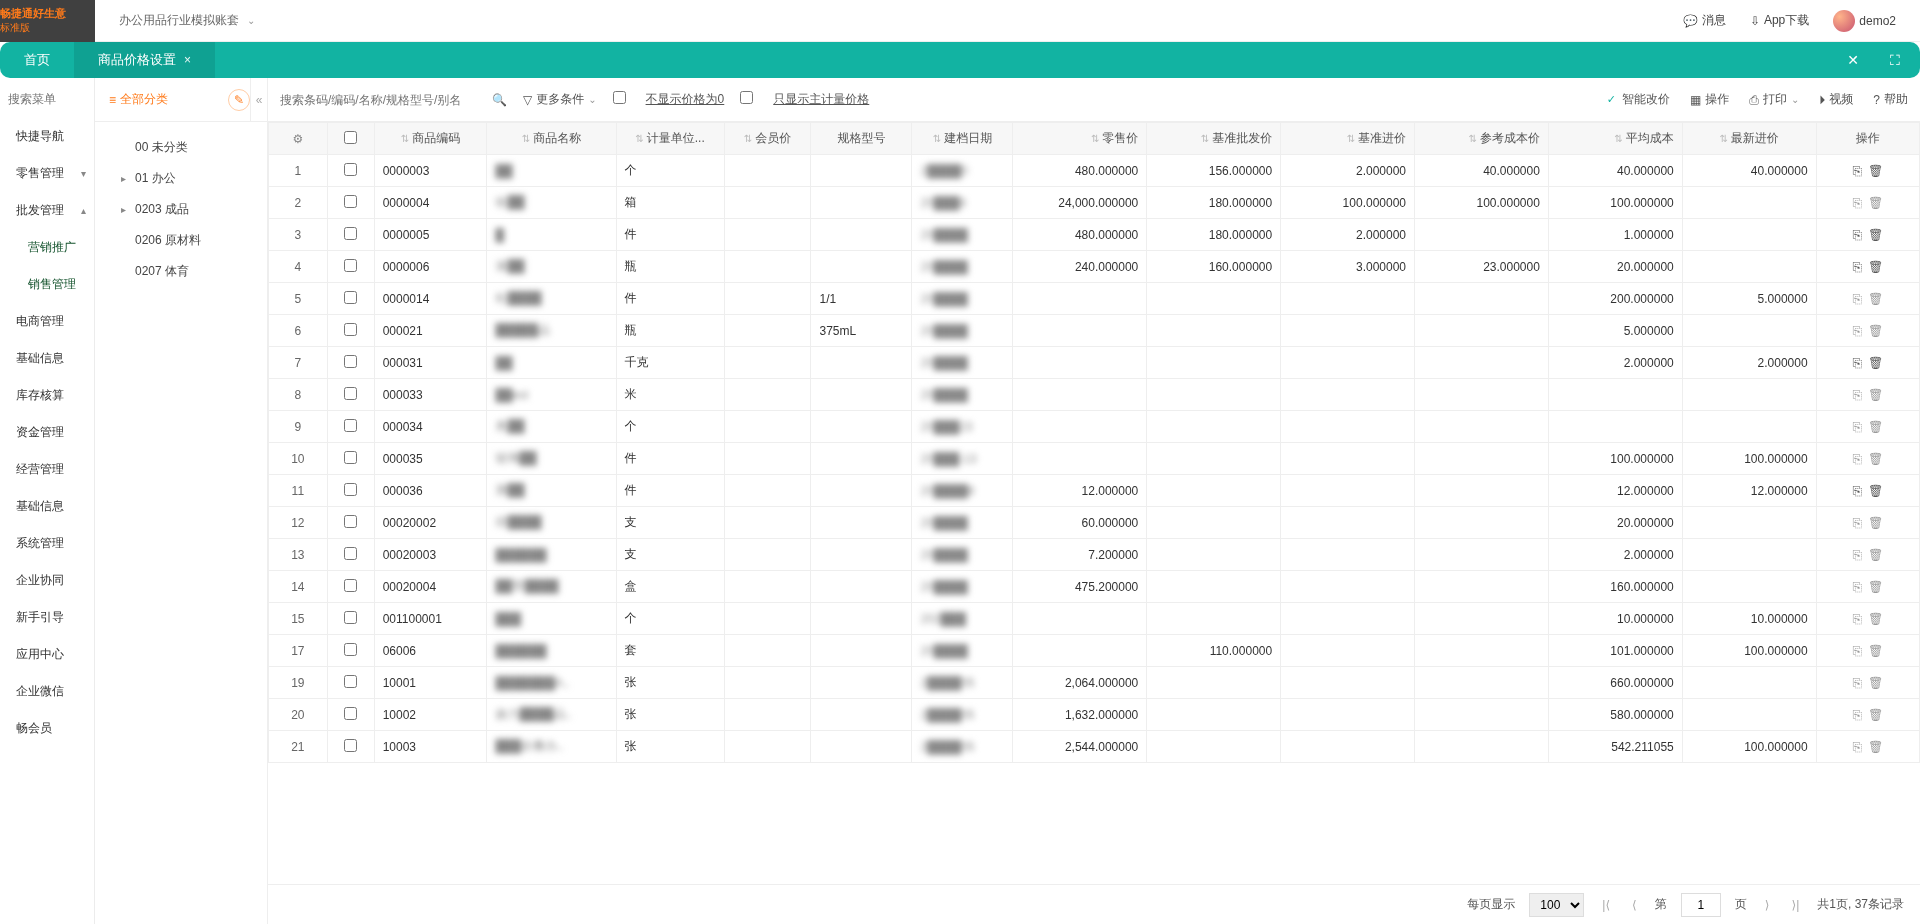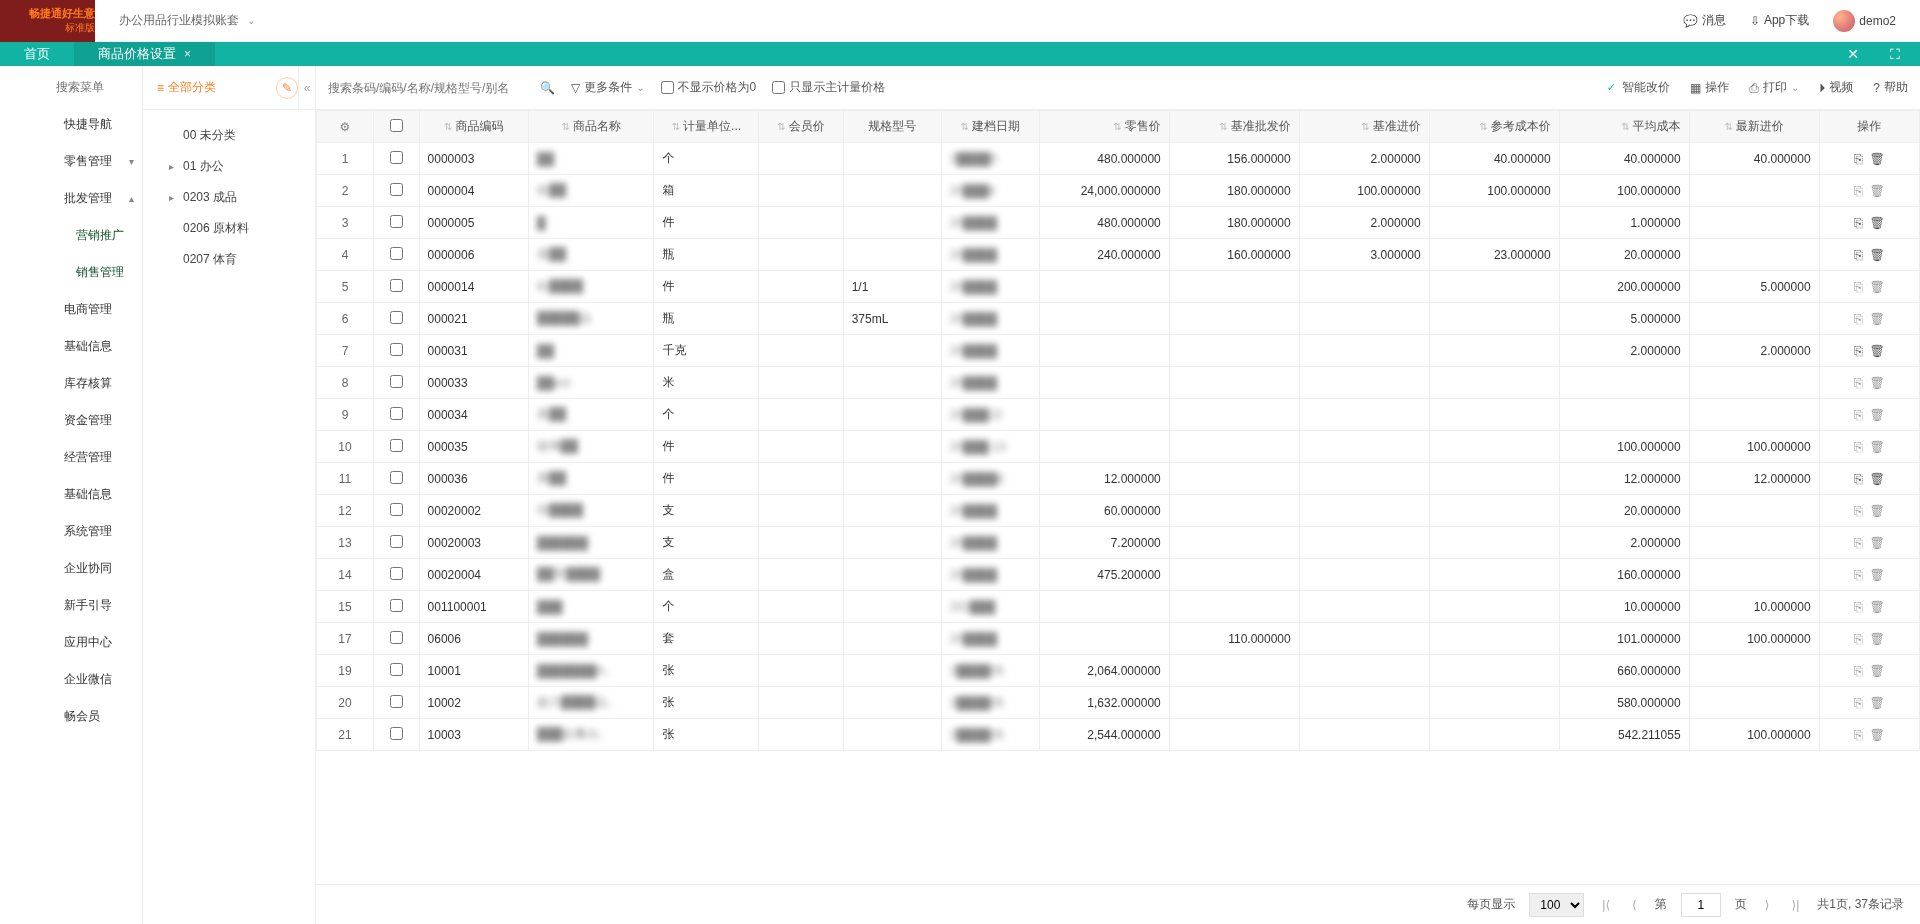--- a/index.html
+++ b/index.html
@@ -1,39 +1,39 @@
 <!DOCTYPE html>
 <html><head>
 <meta charset="utf-8">
 <style>
   * { box-sizing: border-box; margin: 0; padding: 0; }
   body { font-family: "Microsoft YaHei", Arial, sans-serif; font-size: 12px; color: #333; background: #fff; overflow: hidden; }
   .app { display: flex; flex-direction: column; height: 924px; width: 1920px; }
 
   
   .topbar { display: flex; align-items: center; height: 42px; border-bottom: 1px solid #eee; }
-  .logo-box { width: 95px; height: 42px; background: #7f1d1d; display: flex; flex-direction: column; align-items: flex-end; justify-content: center; color: #ff7a1a; font-size: 11px; }
+  .logo-box { width: 95px; height: 42px; background: #404040; display: flex; flex-direction: column; align-items: flex-start; justify-content: center; color: #ff7a1a; font-size: 11px; }
   .logo-box .logo-main { font-weight: bold; }
   .logo-box .logo-sub { font-size: 10px; }
   .workspace-select { margin-left: 24px; color: #666; display: flex; align-items: center; gap: 8px; cursor: pointer; }
   .topbar-spacer { flex: 1; }
   .topbar-actions { display: flex; align-items: center; gap: 24px; padding-right: 24px; color: #444; }
   .topbar-item { display: flex; align-items: center; gap: 4px; cursor: pointer; }
   .avatar { width: 22px; height: 22px; border-radius: 50%; background: radial-gradient(circle at 30% 30%, #ffb48a, #c8536f); }
 
   
-  .tabstrip { height: 24px; background: #12b3a2; display: flex; align-items: stretch; color: #fff; position: relative; }
+  .tabstrip { height: 36px; background: #12b3a2; display: flex; align-items: stretch; color: #fff; position: relative; border-radius: 10px; }
   .tab { padding: 0 24px; display: flex; align-items: center; gap: 8px; cursor: pointer; font-size: 13px; }
   .tab.active { background: #0fa192; }
   .tab .x { font-size: 12px; opacity: .9; }
   .tabstrip-end { margin-left: auto; display: flex; align-items: center; gap: 16px; padding-right: 12px; }
   .tabstrip-end .iconbtn { width: 26px; height: 26px; display: flex; align-items: center; justify-content: center; cursor: pointer; font-size: 14px; }
 
   
-  .main { flex: 1; display: flex; min-height: 0; padding-left: 48px; }
+  .main { flex: 1; display: flex; min-height: 0; }
 
   
   .leftnav { width: 95px; border-right: 1px solid #ececec; padding-top: 6px; background: #fff; }
   .nav-input { margin: 4px 8px 8px; }
   .nav-input input { width: 100%; border: none; font-size: 12px; color: #333; padding: 4px 0; }
   .nav-item { padding: 10px 8px 10px 16px; cursor: pointer; color: #333; display: flex; align-items: center; justify-content: space-between; }
   .nav-item.sub { padding-left: 28px; color: #14532d; }
   .nav-item .caret { font-size: 10px; color: #888; }
 
   
@@ -43,21 +43,21 @@
   .page-toolbar { display: flex; align-items: center; height: 44px; padding: 0 12px 0 0; border-bottom: 1px solid #eee; }
   .category-panel { width: 155px; display: flex; align-items: center; gap: 6px; padding-left: 14px; }
   .category-panel .lbl { color: #ff7a1a; font-weight: 500; display: flex; align-items: center; gap: 4px; }
   .category-panel .editbtn { width: 22px; height: 22px; border: 1px solid #ffcda6; border-radius: 50%; display: flex; align-items: center; justify-content: center; color: #ff7a1a; cursor: pointer; margin-left: auto; }
   .collapse-handle { width: 18px; height: 44px; border-left: 1px solid #eee; border-right: 1px solid #eee; display: flex; align-items: center; justify-content: center; color: #aaa; cursor: pointer; }
   .searchrow { display: flex; align-items: center; gap: 16px; padding-left: 12px; }
   .searchbox { display: flex; align-items: center; gap: 2px; }
   .searchbox input { border: none; outline: none; font-size: 12px; width: 210px; color: #444; }
   .searchbox .mag { color: #ff7a1a; cursor: pointer; }
   .morecond { display: flex; align-items: center; gap: 4px; color: #555; cursor: pointer; }
-  .chk { display: flex; align-items: center; gap: 4px; color: #555; }
+  .chk { display: flex; align-items: flex-start; gap: 20px; color: #555; text-decoration: underline; }
   .chk input { accent-color: #12b3a2; }
   .toolbar-spacer { flex: 1; }
   .rightactions { display: flex; align-items: center; gap: 20px; color: #555; }
   .rightactions .act { display: flex; align-items: center; gap: 4px; cursor: pointer; }
   .rightactions .act.checked::before { content: "✓"; color: #12b3a2; font-size: 11px; margin-right: 2px; }
 
   
   .bodysplit { flex: 1; display: flex; min-height: 0; }
   .tree { width: 173px; border-right: 1px solid #eee; padding: 10px 6px; font-size: 12px; color: #444; }
   .tree-item { padding: 7px 4px 7px 20px; cursor: pointer; display: flex; align-items: center; gap: 4px; }

